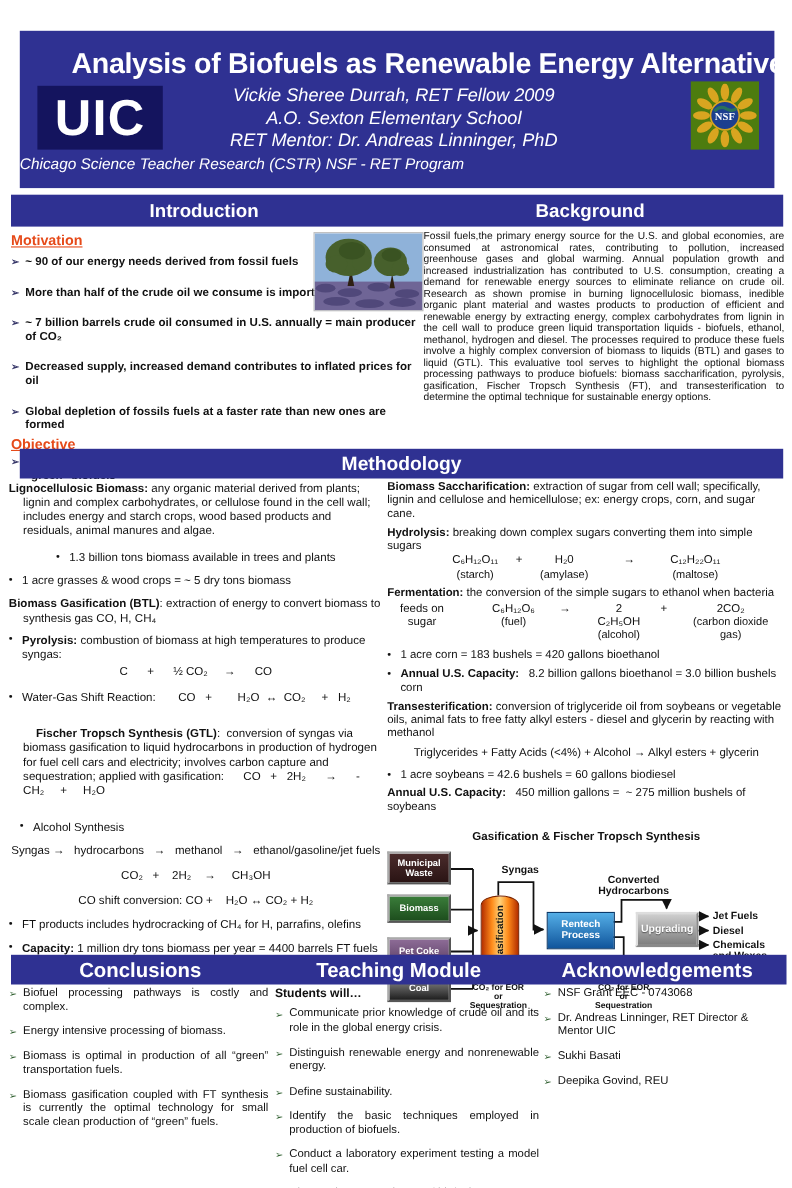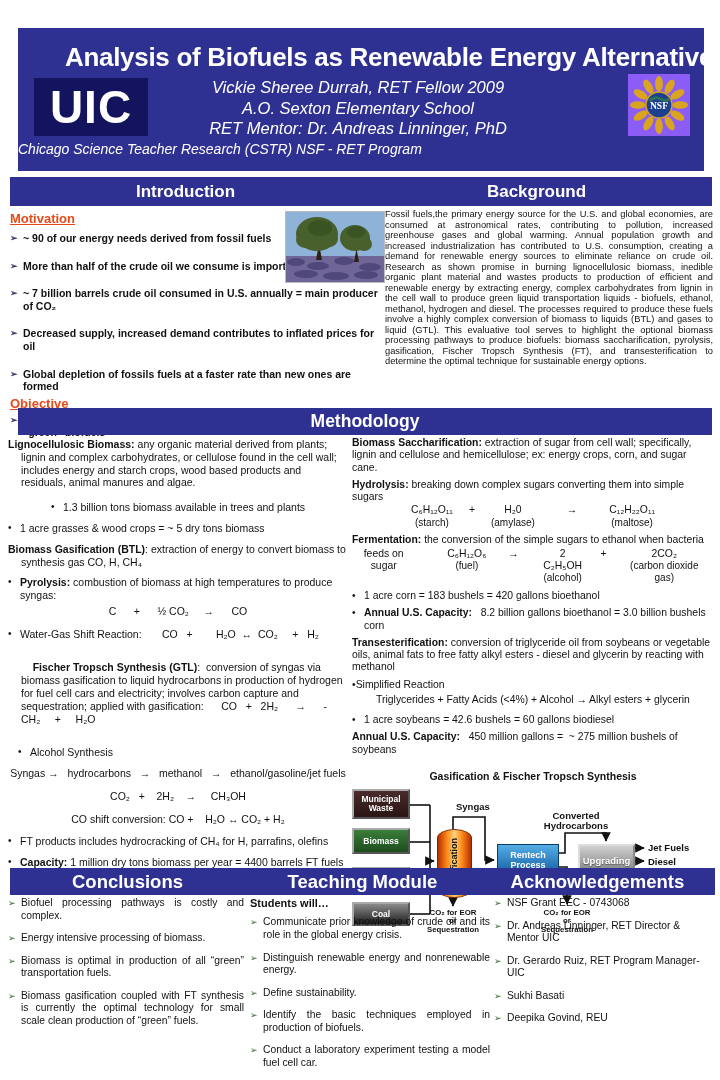--- a/index.html
+++ b/index.html
@@ -9,21 +9,21 @@
   .pre{white-space:pre-line;}
   .prew{white-space:pre-wrap;}
   .b{font-weight:bold;}
   
   .hdr{left:18px;top:28px;width:686px;height:143px;background:#2f3192;color:#fff;}
   .hdr-title{left:0;top:14px;width:100%;text-align:center;font-size:26px;font-weight:bold;letter-spacing:-0.3px;margin-left:28px;}
   .uic{left:16px;top:50px;width:114px;height:58px;background:#14145e;display:flex;align-items:center;justify-content:center;}
   .uic span{font-size:46px;font-weight:bold;letter-spacing:1px;line-height:1;}
   .byline{left:120px;top:49px;width:440px;text-align:center;font-style:italic;font-size:16.5px;line-height:1.25;}
   .program{left:0;top:113px;width:96%;text-align:left;font-style:italic;font-size:14px;}
-  .nsf{right:14px;top:46px;width:62px;height:62px;background:#8b5cf6;display:flex;align-items:center;justify-content:center;}
+  .nsf{right:14px;top:46px;width:62px;height:62px;background:#4d7c0f;display:flex;align-items:center;justify-content:center;}
   
   .bar{background:#2f3192;color:#fff;font-weight:bold;display:flex;align-items:center;}
   .bar2{left:10px;top:177px;width:702px;height:29px;font-size:17px;}
   .bar2 .half{width:50%;text-align:center;}
   .barm{left:18px;top:408px;width:694px;height:27px;font-size:17.5px;justify-content:center;}
   .bar3{left:10px;top:868px;width:705px;height:27px;font-size:18.5px;}
   .bar3 .third{width:33.33%;text-align:center;}
   
   .redhead{color:#e64a19;font-weight:bold;font-size:13px;text-decoration:underline;}
   .introcol{left:10px;top:211px;width:372px;}
@@ -269,21 +269,20 @@
   </div>
   <div class="mb" style="margin-bottom:5px;">
       <span class="mark"></span>
       <span>1 acre corn = 183 bushels = 420 gallons bioethanol</span>
     </div>
   <div class="mb" style="margin-bottom:5px;">
       <span class="mark"></span>
       <span><span class="b">Annual U.S. Capacity:</span><span class="prew">   8.2 billion gallons bioethanol = 3.0 billion bushels corn</span></span>
     </div>
   <p><span class="b">Transesterification:</span><span> conversion of triglyceride oil from soybeans or vegetable oils, animal fats to free fatty alkyl esters - diesel and glycerin by reacting with methanol</span></p>
-  <p style="margin-bottom:3px;">•Simplified Reaction</p>
   <div class="eqc">Triglycerides + Fatty Acids (&lt;4%) + Alcohol → Alkyl esters + glycerin</div>
   <div class="mb" style="margin-bottom:5px;">
       <span class="mark"></span>
       <span>1 acre soybeans = 42.6 bushels = 60 gallons biodiesel</span>
     </div>
   <p style="margin-bottom:14px;"><span class="b">Annual U.S. Capacity:</span><span class="prew">   450 million gallons =  ~ 275 million bushels of soybeans</span></p>
 
   <div class="dtitle">Gasification &amp; Fischer Tropsch Synthesis</div>
 
   <div class="diag">
@@ -393,23 +392,19 @@
   <div class="gb">
       <span class="mark"></span>
       <span>NSF Grant EEC - 0743068</span>
     </div>
   <div class="gb">
       <span class="mark"></span>
       <span>Dr. Andreas Linninger, RET  Director &amp; Mentor UIC</span>
     </div>
   <div class="gb">
       <span class="mark"></span>
-      <span>Dr. Gerardo Ruiz, RET Program Manager- UIC</span>
-    </div>
-  <div class="gb">
-      <span class="mark"></span>
       <span>Sukhi Basati</span>
     </div>
   <div class="gb">
       <span class="mark"></span>
       <span>Deepika Govind, REU</span>
     </div>
 </div>
 
 </body></html>

